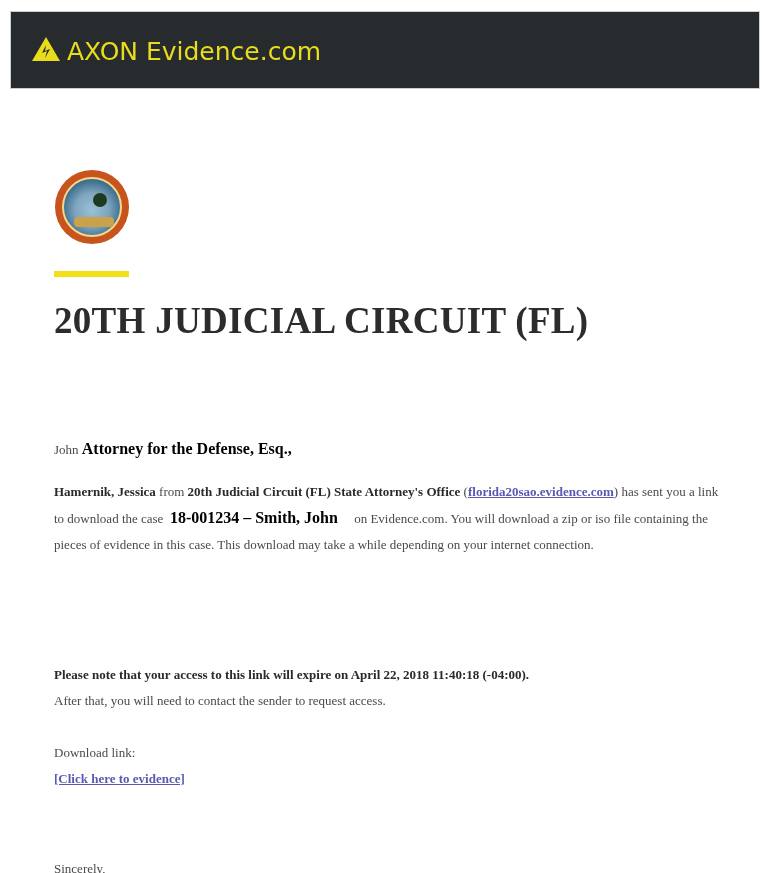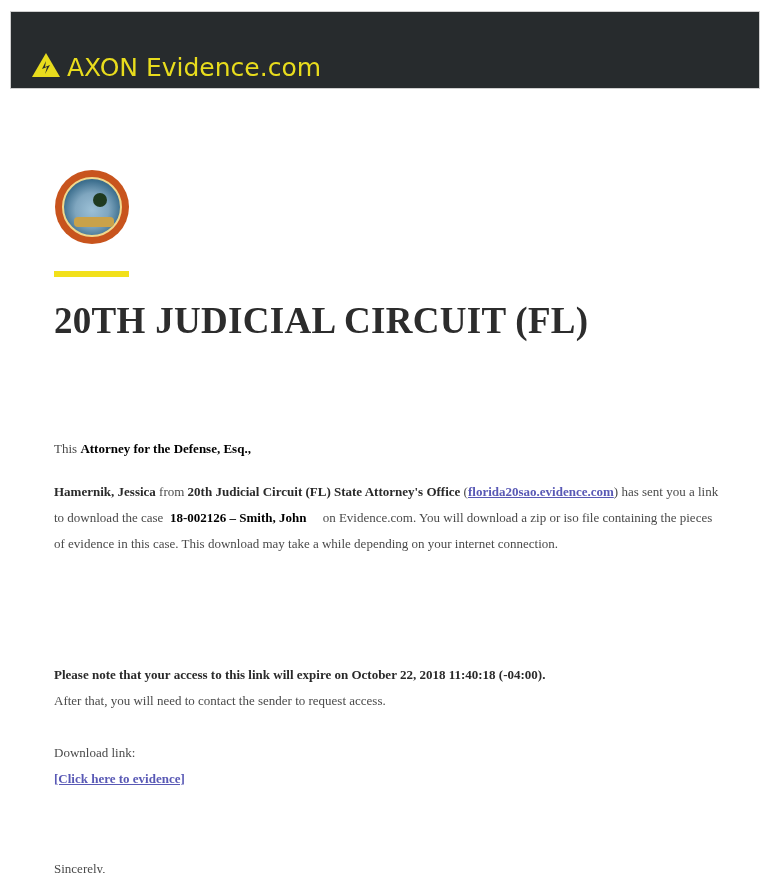--- a/index.html
+++ b/index.html
@@ -1,30 +1,30 @@
 <!DOCTYPE html>
 <html><head>
 <meta charset="utf-8">
 <style>
   html, body { margin: 0; padding: 0; background: #ffffff; }
   body { width: 768px; height: 873px; position: relative; overflow: hidden; font-family: "Liberation Serif", serif; color: #3a3a3a; }
   .header { position: absolute; left: 10px; top: 11px; width: 750px; height: 78px; background: #272b2d; border: 1px solid #cfcfcf; box-sizing: border-box; }
-  .logo { position: absolute; left: 20px; top: 36px; display: flex; align-items: center; height: 38px; }
+  .logo { position: absolute; left: 20px; top: 20px; display: flex; align-items: center; height: 38px; }
   .logo svg { width: 30px; height: 26px; margin-right: 6px; }
   .logo-text { font-family: "DejaVu Sans", sans-serif; font-size: 25px; color: #e8dc1d; letter-spacing: 0px; font-weight: normal; }
   .seal { position: absolute; left: 55px; top: 170px; width: 74px; height: 74px; border-radius: 50%; background: #c8541d; }
   .seal-inner { position: absolute; left: 7px; top: 7px; width: 60px; height: 60px; border-radius: 50%; background: radial-gradient(circle at 50% 55%, #9cc0d6 0%, #7fa6bf 40%, #3d6f8e 70%, #2f5d7b 100%); border: 2px solid #f1d88c; box-sizing: border-box; }
   .seal-tree { position: absolute; left: 29px; top: 14px; width: 14px; height: 14px; border-radius: 50%; background: #1f3a20; }
   .seal-ground { position: absolute; left: 10px; top: 38px; width: 40px; height: 10px; border-radius: 4px; background: #c9a24a; }
   .accent-bar { position: absolute; left: 54px; top: 271px; width: 75px; height: 6px; background: #f2e01a; }
   .title { position: absolute; left: 54px; top: 298px; margin: 0; font-family: "Liberation Serif", serif; font-weight: bold; font-size: 37px; line-height: 46px; color: #2c2c2c; letter-spacing: 0.3px; text-align: center; }
   .title span { display: block; }
   .p { position: absolute; left: 54px; font-size: 13px; line-height: 26px; color: #4a4a4a; margin: 0; }
   .bold { font-weight: bold; color: #2a2a2a; }
-  .blk { font-weight: bold; color: #000; font-size: 13px; }
+  .blk { font-weight: bold; color: #000; font-size: 16px; }
   a.link { color: #5959b5; text-decoration: underline; font-weight: bold; }
   .greeting { top: 436px; }
   .body-para { top: 479px; width: 670px; }
   .notice { top: 662px; }
   .dl { top: 740px; }
   .sign { top: 832px; margin-top: 24px; }
 </style>
 </head>
 <body>
 
@@ -47,36 +47,36 @@
   </div>
 </div>
 
 <div class="accent-bar"></div>
 
 <h1 class="title">
   <span>20TH JUDICIAL CIRCUIT (FL)</span>
 </h1>
 
 <p class="p greeting">
-  <span>This</span>
+  <span>John</span>
   <span class="blk">Attorney for the Defense, Esq.,</span>
 </p>
 
 <p class="p body-para">
   <span class="bold">Hamernik, Jessica</span>
   <span>from</span>
   <span class="bold">20th Judicial Circuit (FL) State Attorney's Office</span>
   <span>(</span><a class="link" href="#">florida20sao.evidence.com</a><span>)</span>
   <span>has sent you a link to download the case</span>
-  &nbsp;<span class="blk">18-002126 – Smith, John</span>&nbsp;&nbsp;&nbsp;&nbsp;
+  &nbsp;<span class="blk">18-001234 – Smith, John</span>&nbsp;&nbsp;&nbsp;&nbsp;
   <span>on Evidence.com. You will download a zip or iso file containing the pieces of evidence in this case. This download may take a while depending on your internet connection.</span>
 </p>
 
 <p class="p notice">
-  <span class="bold">Please note that your access to this link will expire on October 22, 2018 11:40:18 (-04:00).</span><br>
+  <span class="bold">Please note that your access to this link will expire on April 22, 2018 11:40:18 (-04:00).</span><br>
   <span>After that, you will need to contact the sender to request access.</span>
 </p>
 
 <p class="p dl">
   <span>Download link:</span><br>
   <a class="link" href="#">[Click here to evidence]</a>
 </p>
 
 <p class="p sign">
   <span>Sincerely,</span><br>

